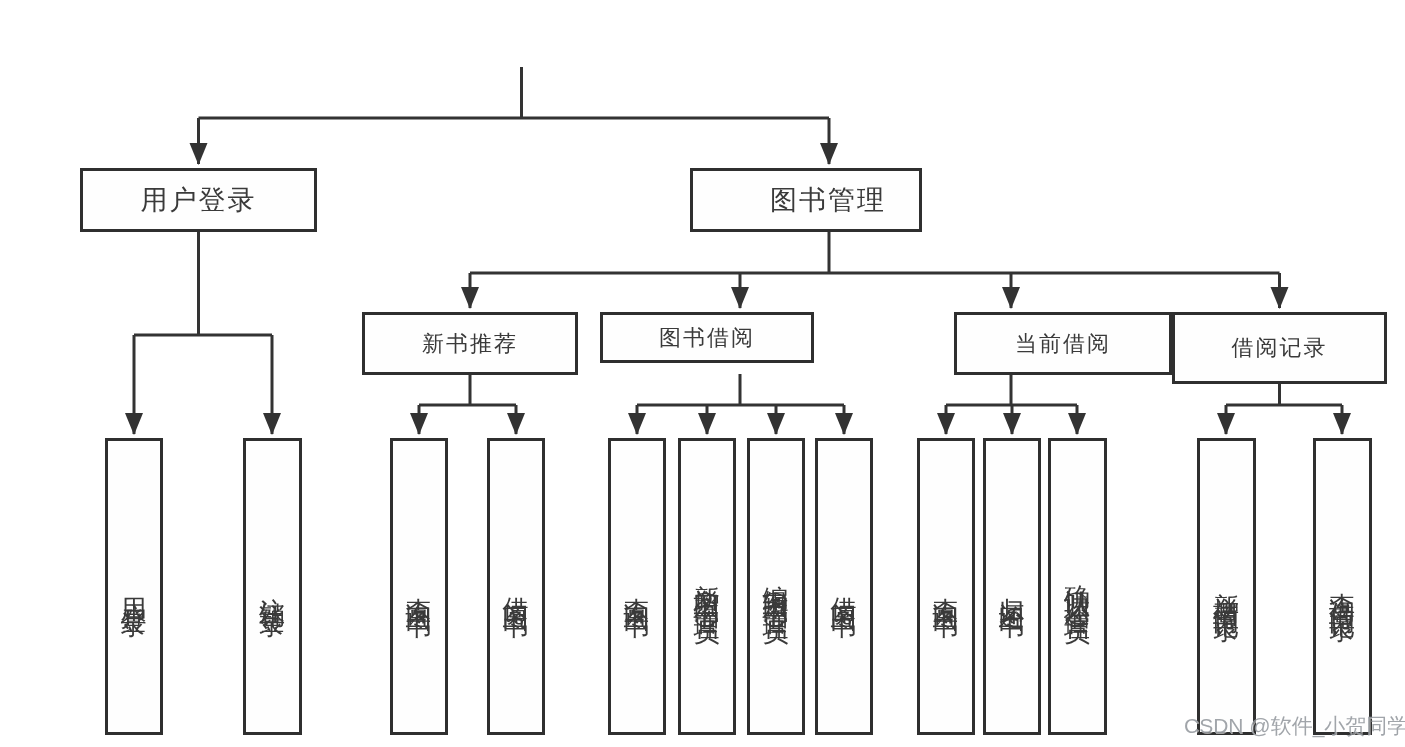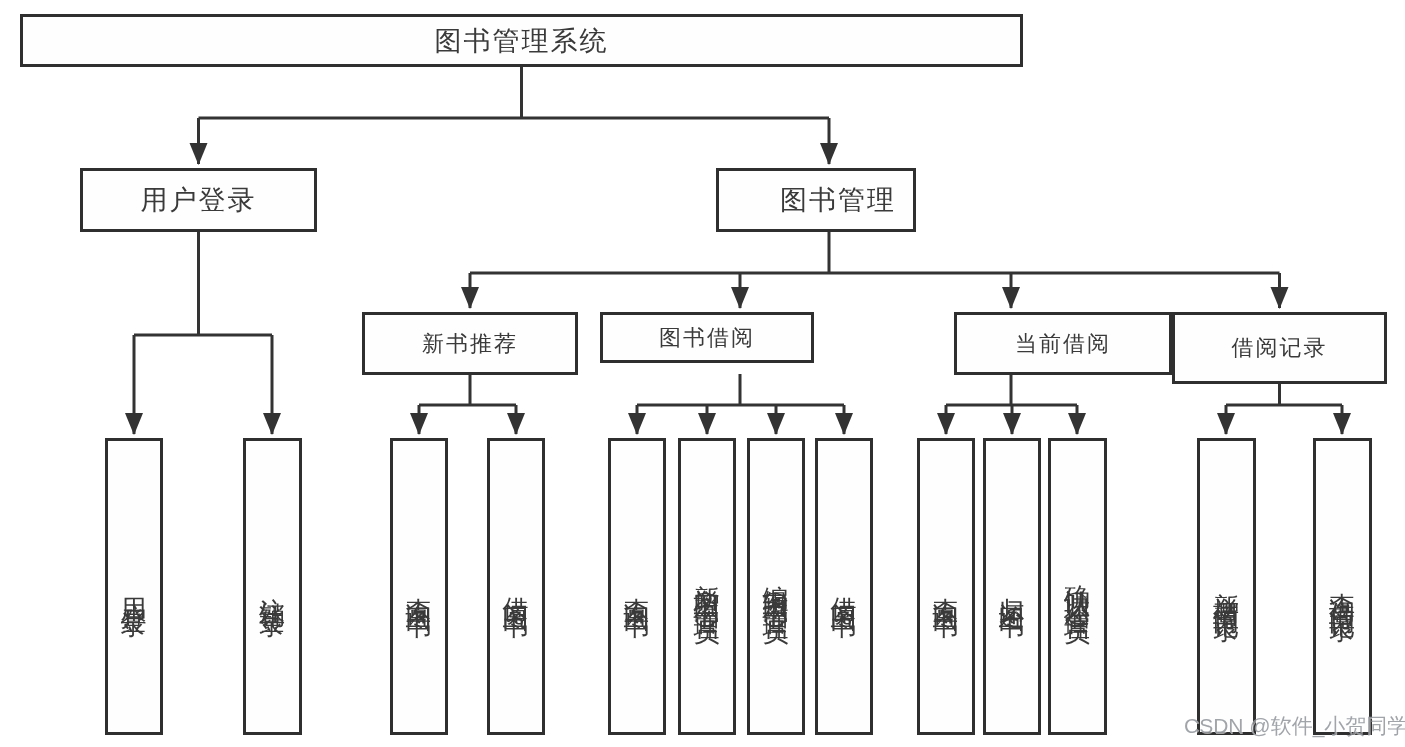--- a/index.html
+++ b/index.html
@@ -114,24 +114,23 @@
       </g>
 
       <g>
         <path d="M1279.5,375 V405 M1226,405 H1342"></path>
         <line x1="1226" y1="405" x2="1226" y2="434" marker-end="url(#arw)"></line>
         <line x1="1342" y1="405" x2="1342" y2="434" marker-end="url(#arw)"></line>
       </g>
     </g>
   </svg>
 
-  <div class="box h" style="left:20px; top:14px; width:1003px; height:53px;">图书管理系统</div>
 
   <div class="box h" style="left:80px; top:168px; width:237px; height:64px;">用户登录</div>
-  <div class="box h" style="left:716px; top:168px; width:200px; height:64px;padding-left:44px;">图书管理</div>
+  <div class="box h" style="left:690px; top:168px; width:232px; height:64px;padding-left:44px;">图书管理</div>
 
   <div class="box h lvl3" style="left:362px; top:312px; width:216px; height:63px;">新书推荐</div>
   <div class="box h lvl3" style="left:600px; top:312px; width:214px; height:51px;text-align:center;">图书借阅</div>
   <div class="box h lvl3" style="left:954px; top:312px; width:218px; height:63px;">当前借阅</div>
   <div class="box h lvl3" style="left:1172px; top:312px; width:215px; height:72px;">借阅记录</div>
 
   <div class="box v" style="left:105px;">用户登录</div>
   <div class="box v" style="left:243px; width:59px;">注销登录</div>
 
   <div class="box v" style="left:390px;">查询图书</div>

